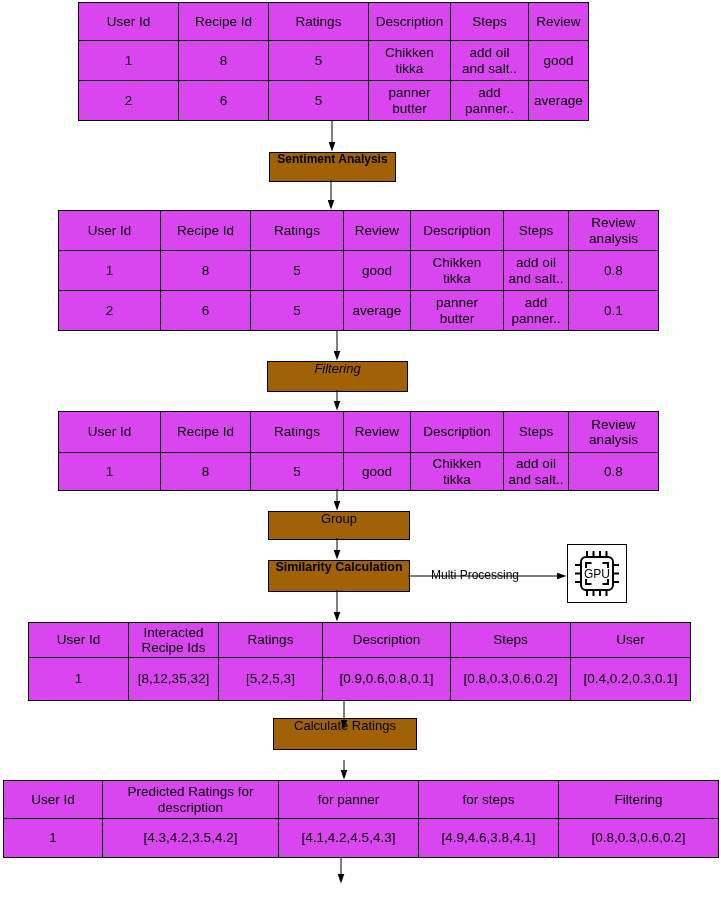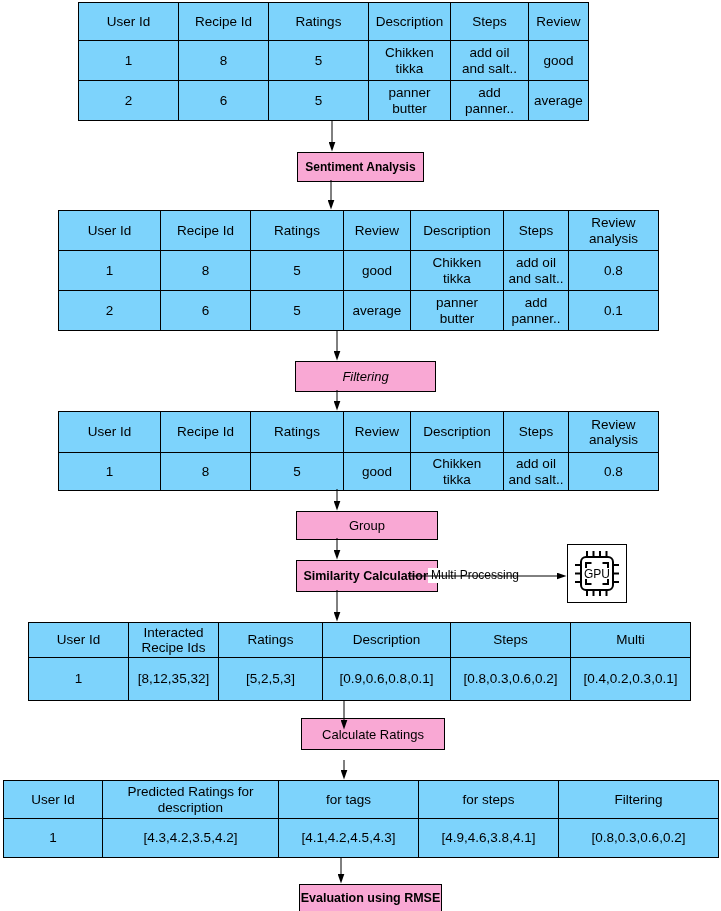--- a/index.html
+++ b/index.html
@@ -1,40 +1,40 @@
 <!DOCTYPE html>
 <html><head>
 <meta charset="utf-8">
 <style>
   html,body{margin:0;padding:0;background:#fff;}
   #canvas{
     position:relative;width:721px;height:911px;background:#fff;
     font-family:"Liberation Sans",sans-serif;color:#000;overflow:hidden;
   }
   
-  .dtable{position:absolute;border-collapse:collapse;table-layout:fixed;background:#7dd3fc;}
+  .dtable{position:absolute;border-collapse:collapse;table-layout:fixed;background:#d946ef;}
   .dtable th,.dtable td{
     border:1px solid #000;font-weight:400;font-size:13.5px;line-height:1.12;
     text-align:center;vertical-align:middle;padding:0 1px;white-space:pre-line;color:#000;
   }
   .t1{left:78px;top:2px;width:510px;}
   .t1 thead tr{height:38px}.t1 tbody tr{height:40px}
   .t2{left:58px;top:210px;width:600px;}
   .t2 thead tr{height:40px}.t2 tbody tr{height:40px}
   .t3{left:58px;top:411px;width:600px;}
   .t3 thead tr{height:41px}.t3 tbody tr{height:38px}
   .t4{left:28px;top:622px;width:662px;}
   .t4 thead tr{height:35px}.t4 tbody tr{height:43px}
   .t5{left:3px;top:780px;width:715px;}
   .t5 thead tr{height:38px}.t5 tbody tr{height:39px}
   
   .pbox{
-    position:absolute;border:1px solid #000;background:#f9a8d4;
-    display:flex;align-items:center;justify-content:center;
-    font-size:13px;text-align:center;line-height:1;margin-left:28px;
+    position:absolute;border:1px solid #000;background:#a16207;
+    display:flex;align-items:flex-start;justify-content:center;
+    font-size:13px;text-align:center;line-height:1;
   }
   .pbox.bold{font-weight:700;font-size:12.5px;}
   #box-sentiment{left:269px;top:152px;width:125px;height:28px;font-size:12px;}
   #box-filtering{left:267px;top:361px;width:139px;height:29px;font-style:italic;}
   #box-group{left:268px;top:511px;width:140px;height:27px;}
   #box-similarity{left:268px;top:560px;width:140px;height:30px;}
   #box-calculate{left:273px;top:718px;width:142px;height:30px;}
   #box-evaluation{left:271px;top:884px;width:141px;height:26px;}
   
   #arrows{position:absolute;left:0;top:0;pointer-events:none;}
@@ -236,21 +236,21 @@
         <col style="width:120px">
     </colgroup>
   <thead>
         <tr>
           <th>User Id</th>
           <th>Interacted
 Recipe Ids</th>
           <th>Ratings</th>
           <th>Description</th>
           <th>Steps</th>
-          <th>Multi</th>
+          <th>User</th>
         </tr>
       </thead>
       <tbody>
         <tr>
           <td>1</td>
           <td>[8,12,35,32]</td>
           <td>[5,2,5,3]</td>
           <td>[0.9,0.6,0.8,0.1]</td>
           <td>[0.8,0.3,0.6,0.2]</td>
           <td>[0.4,0.2,0.3,0.1]</td>
@@ -268,39 +268,36 @@
         <col style="width:176px">
         <col style="width:140px">
       <col style="width:140px">
         <col style="width:160px">
     </colgroup>
   <thead>
         <tr>
           <th>User Id</th>
           <th>Predicted Ratings for
 description</th>
-          <th>for tags</th>
+          <th>for panner</th>
           <th>for steps</th>
           <th>Filtering</th>
         </tr>
       </thead>
       <tbody>
         <tr>
           <td>1</td>
           <td>[4.3,4.2,3.5,4.2]</td>
           <td>[4.1,4.2,4.5,4.3]</td>
           <td>[4.9,4.6,3.8,4.1]</td>
           <td>[0.8,0.3,0.6,0.2]</td>
         </tr>
       </tbody>
     </table>
 
-  <div class="pbox bold" id="box-evaluation">
-    <span>Evaluation using RMSE</span>
-  </div>
 
   <svg id="arrows" width="721" height="911" viewBox="0 0 721 911">
     <defs>
       <marker id="ah" viewBox="0 0 10 7" refX="0.5" refY="3.5" markerWidth="10" markerHeight="7" orient="auto">
         <path d="M0,0 L10,3.5 L0,7 Z" fill="#000"></path>
       </marker>
     </defs>
     <line x1="332" y1="120" x2="332" y2="142" stroke="#000" stroke-width="1" marker-end="url(#ah)"></line>
     <line x1="331" y1="180" x2="331" y2="200" stroke="#000" stroke-width="1" marker-end="url(#ah)"></line>
     <line x1="337" y1="330" x2="337" y2="351" stroke="#000" stroke-width="1" marker-end="url(#ah)"></line>

